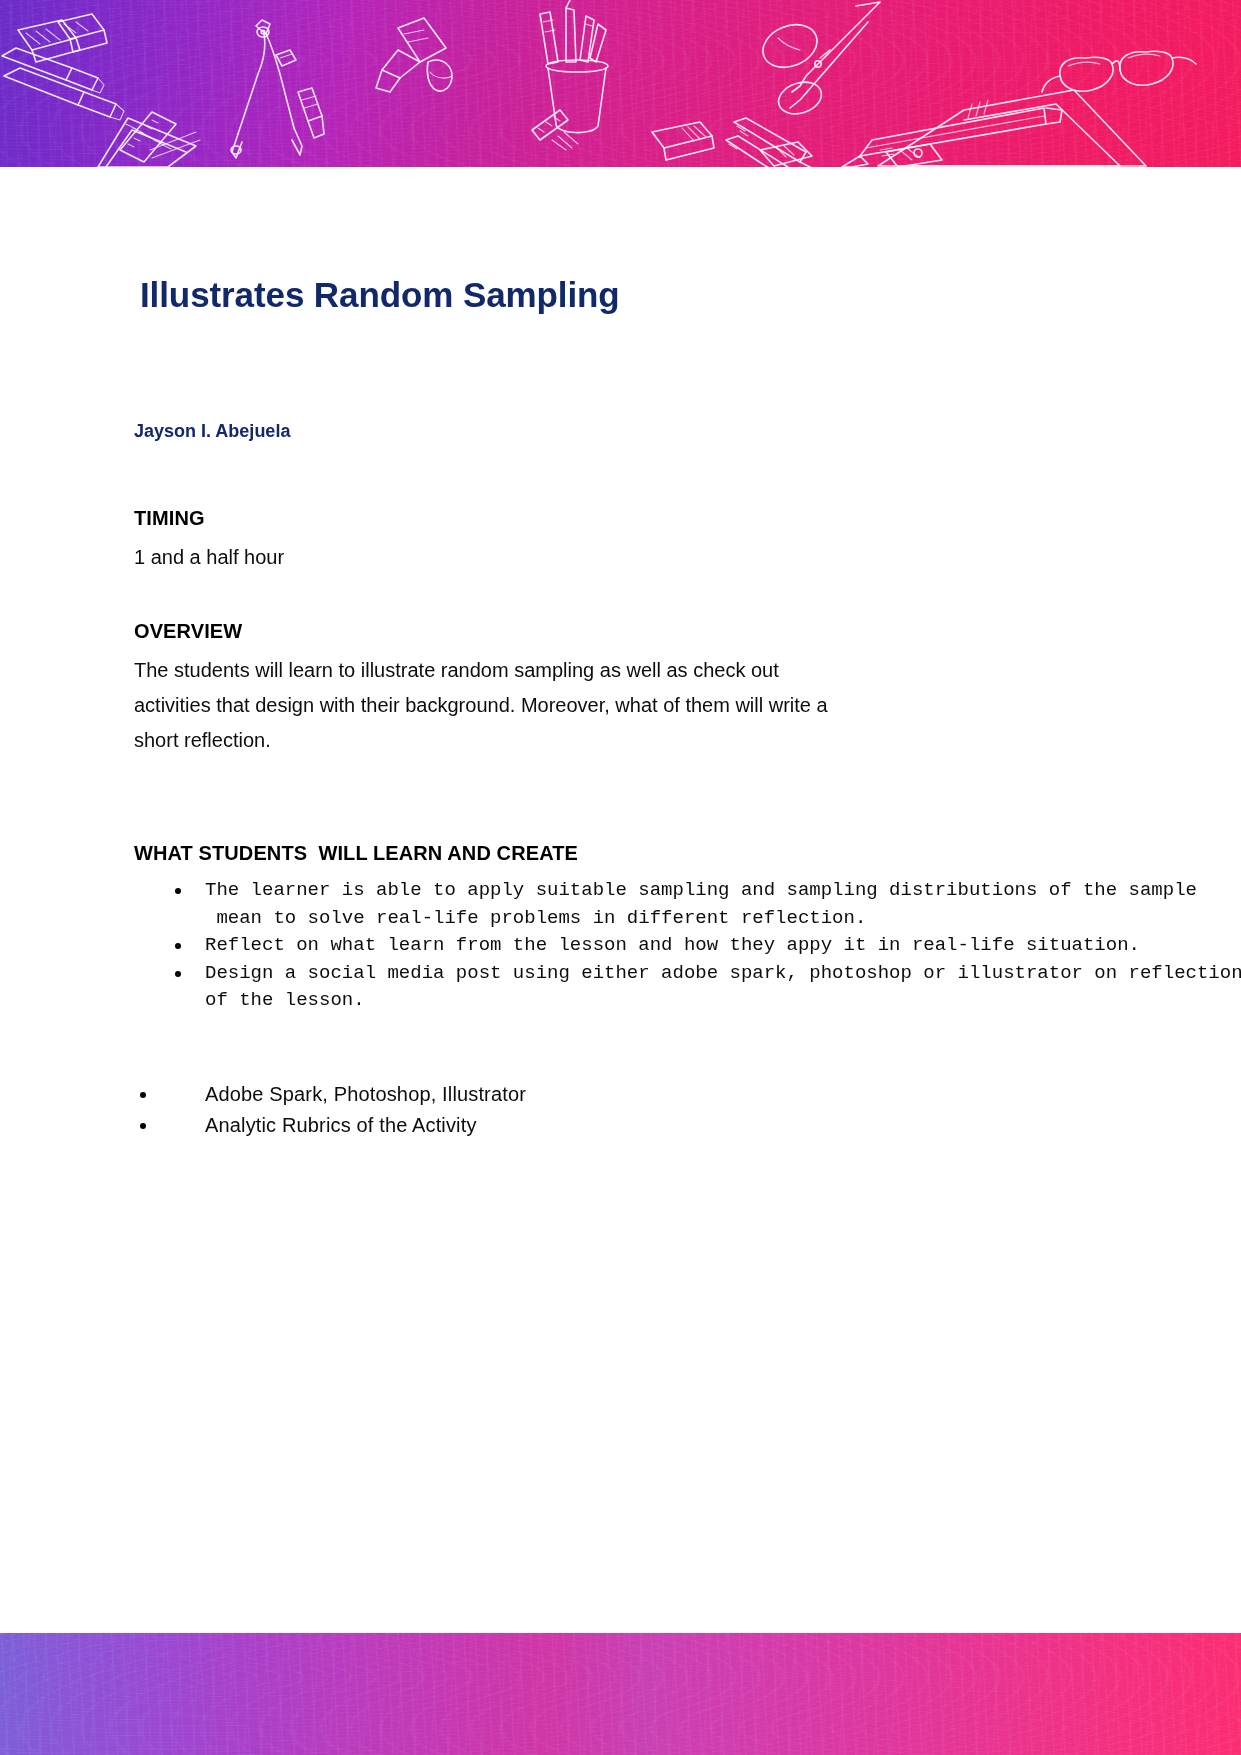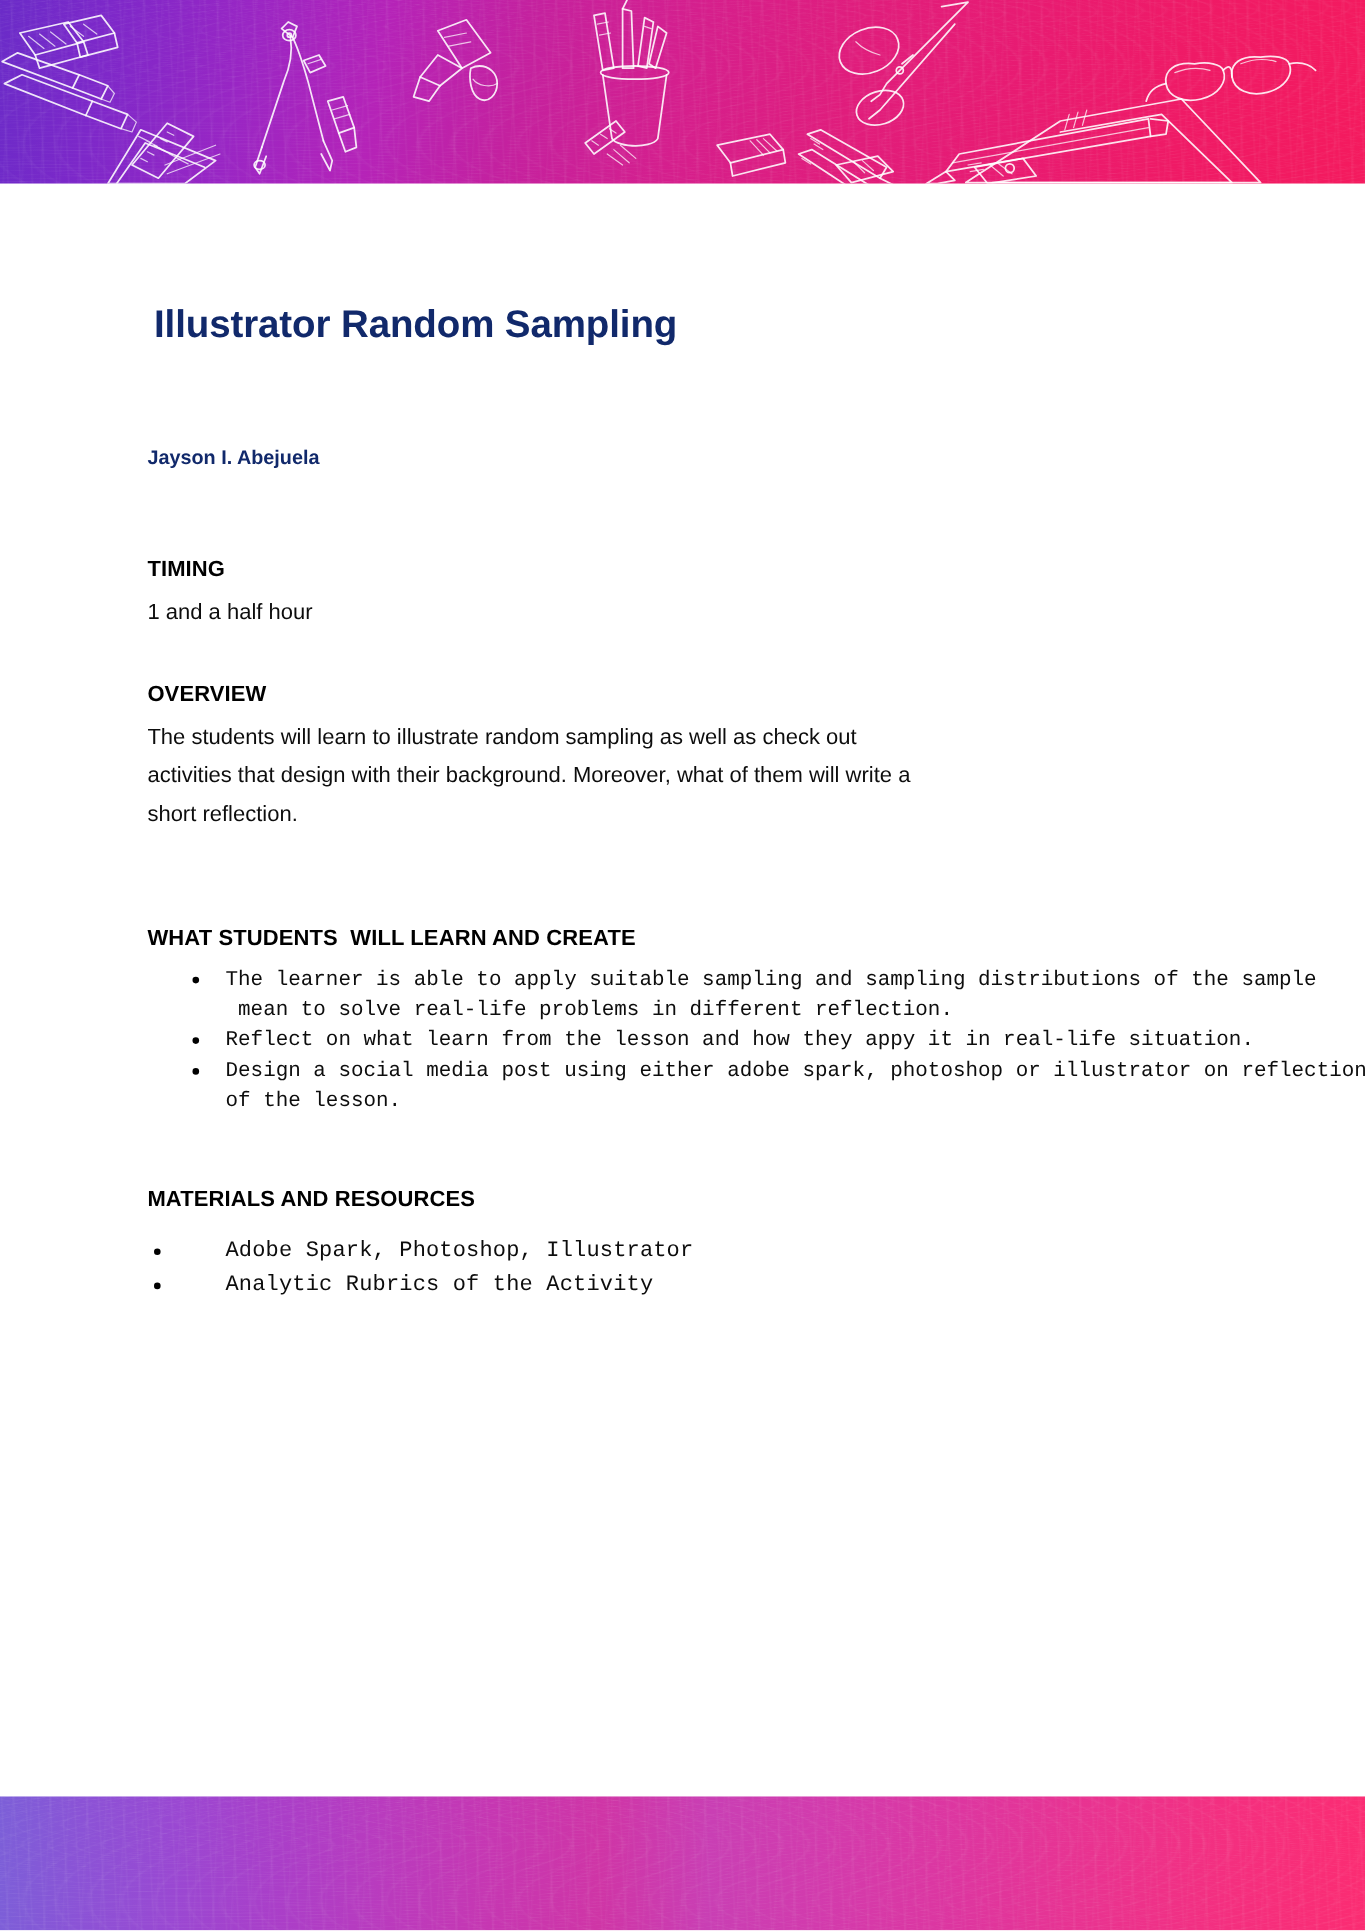--- a/index.html
+++ b/index.html
@@ -139,21 +139,21 @@
     left: 140px;
     top: 85px;
     font-size: 35px;
     font-weight: bold;
     color: #11296b;
     letter-spacing: -0.1px;
   }
   .author {
     position: absolute;
     left: 134px;
-    top: 239px;
+    top: 254px;
     font-size: 18px;
     font-weight: bold;
     color: #11296b;
   }
   .section {
     position: absolute;
     left: 134px;
     width: 960px;
   }
   .sec-head {
@@ -347,21 +347,21 @@
     </g>
     <g>
       <path d="M760 150 L798 142 L812 156 L774 166 Z"></path>
       <path class="thin" d="M776 147 L786 157 M784 146 L794 155"></path>
     </g>
   </svg>
 </div>
 
 <div class="content">
 
-  <h1 class="doc-title">Illustrator Random Sampling</h1>
+  <h1 class="doc-title">Illustrates Random Sampling</h1>
 
   <div class="author">Jayson I. Abejuela</div>
 
   <section class="section" id="sec-timing">
     <div class="sec-head">TIMING</div>
     <div class="body-text">
       <span class="ln">1 and a half hour</span>
     </div>
   </section>
 
@@ -388,21 +388,20 @@
       </li>
       <li>
         <span class="dot"></span>
         <span class="ln">Design a social media post using either adobe spark, photoshop or illustrator on reflection</span>
         <span class="ln">of the lesson.</span>
       </li>
     </ul>
   </section>
 
   <section class="section" id="sec-materials">
-    <div class="sec-head">MATERIALS AND RESOURCES</div>
     <ul class="bullets wide">
       <li>
         <span class="dot"></span>
         <span class="ln">Adobe Spark, Photoshop, Illustrator</span>
       </li>
       <li>
         <span class="dot"></span>
         <span class="ln">Analytic Rubrics of the Activity</span>
       </li>
     </ul>

